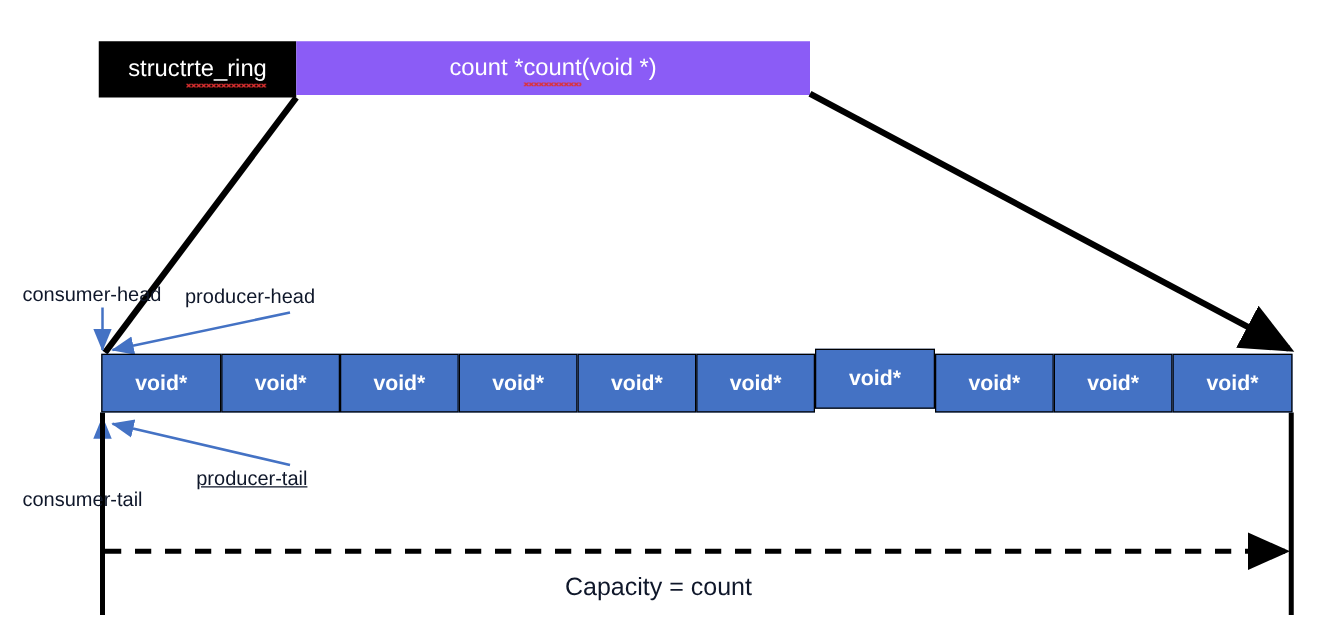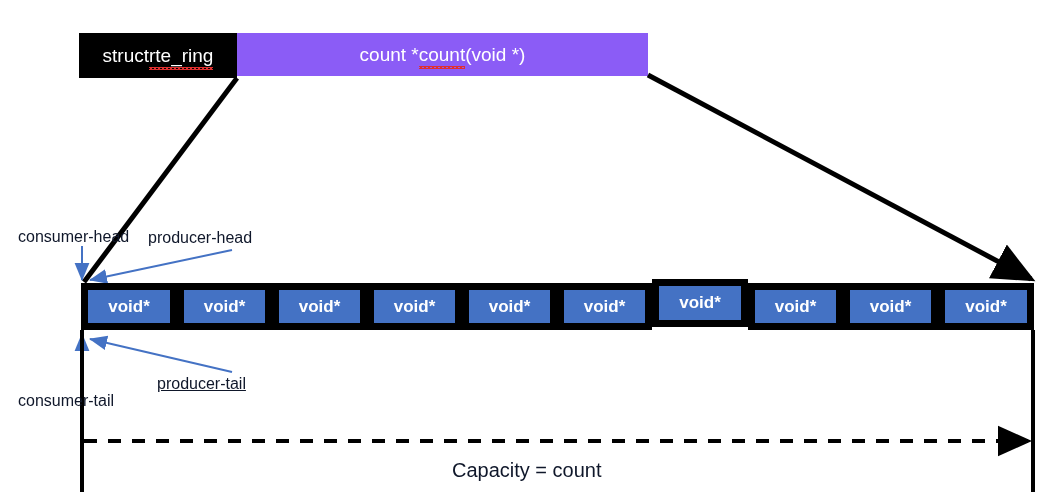--- a/index.html
+++ b/index.html
@@ -75,21 +75,21 @@
     top: 283px;
     width: 953px;
     height: 47px;
   }
   .cell {
     position: absolute;
     top: 0;
     height: 47px;
     box-sizing: border-box;
     background: #4472C4;
-    border: 7px solid #000000;
+    border: 1px solid #000000;
     display: flex;
     align-items: center;
     justify-content: center;
     color: #ffffff;
     font-size: 17px;
     font-weight: bold;
   }
   .cell.raised {
     top: -4px;
     height: 48px;

